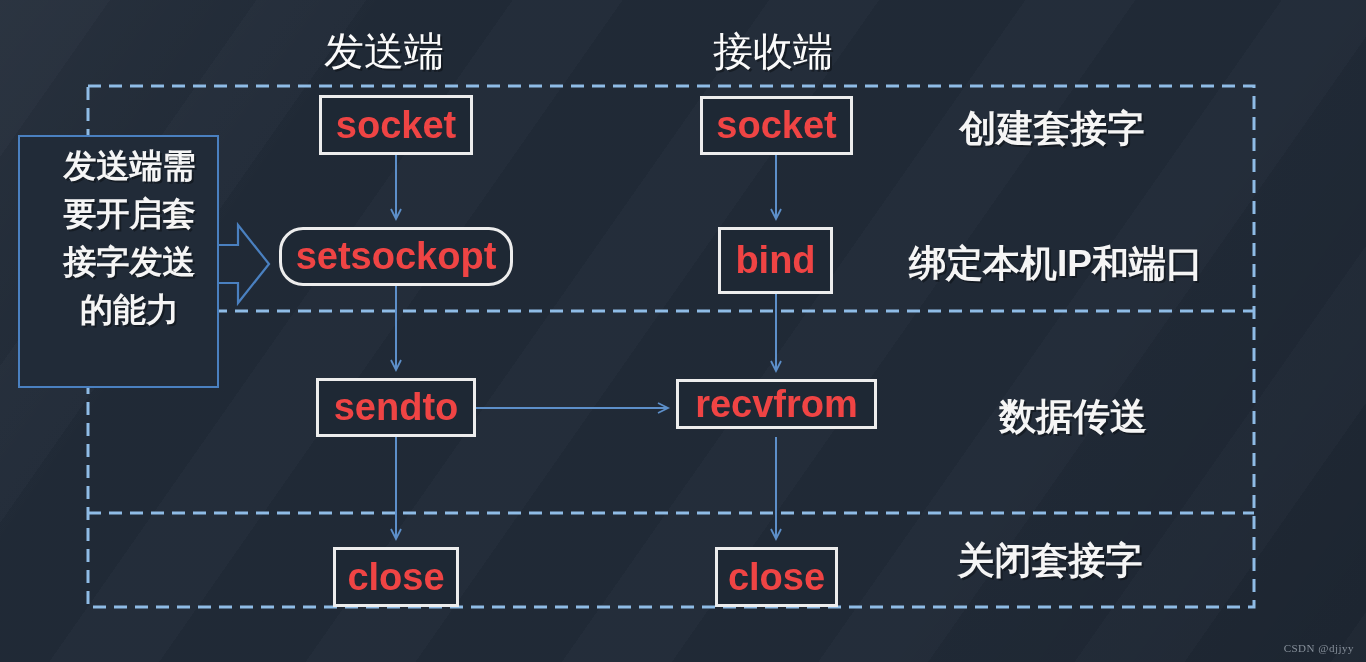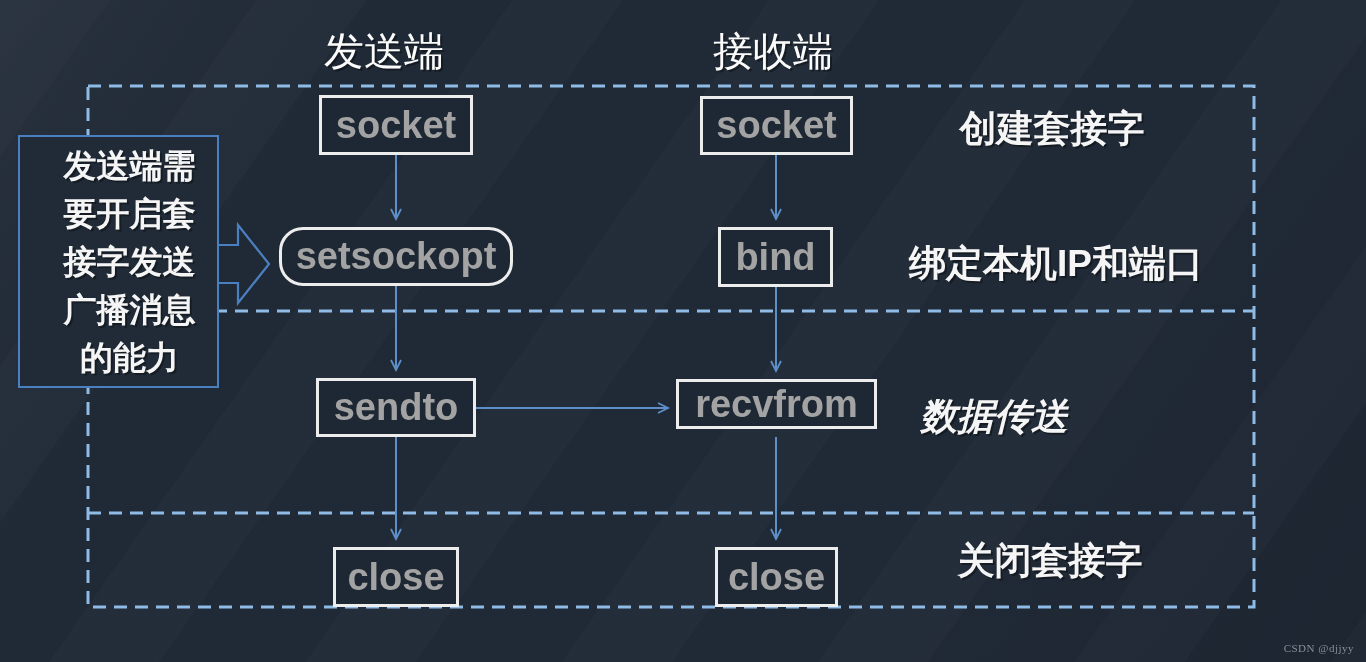--- a/index.html
+++ b/index.html
@@ -16,21 +16,21 @@
   .lines { position:absolute; left:0; top:0; z-index:1; }
   .col-title {
     position:absolute; top:24px; transform:translateX(-50%); z-index:2;
     font-size:40px; font-weight:normal; color:#fbfbfb; white-space:nowrap;
     text-shadow:2px 2px 0 rgba(0,0,0,0.35);
   }
   .fbox {
     position:absolute; z-index:2; box-sizing:border-box;
     border:3px solid #ededed; background:#1e2834;
     display:flex; align-items:center; justify-content:center;
-    font-size:38px; font-weight:bold; color:#a3a3a3;
+    font-size:38px; font-weight:bold; color:#ef4444;
   }
   .stage-label {
     position:absolute; transform:translateX(-50%); z-index:2;
     font-size:37px; font-weight:bold; color:#f5f5f5; white-space:nowrap;
     text-shadow:2px 2px 0 rgba(0,0,0,0.35);
   }
   .note-box {
     position:absolute; left:18px; top:135px; width:201px; height:253px; z-index:2;
     box-sizing:border-box; border:2.5px solid #4a80c0; background:#212b38;
     text-align:center; font-size:33px; font-weight:bold; line-height:48px;
@@ -72,33 +72,32 @@
     <polyline points="219,245 238,245 238,225 269,264 238,303 238,283 219,283" fill="none" stroke="#4a80c0" stroke-width="2.2"></polyline>
   </svg>
 
   <div class="col-title" style="left:384px;">发送端</div>
   <div class="col-title" style="left:773px;">接收端</div>
 
   <div class="note-box">
     <div class="note-line">发送端需</div>
     <div class="note-line">要开启套</div>
     <div class="note-line">接字发送</div>
-    <div class="note-line">广播消息</div>
     <div class="note-line">的能力</div>
   </div>
 
   <div class="fbox" style="left:319px; top:95px;  width:154px; height:60px;">socket</div>
   <div class="fbox" style="left:279px; top:227px; width:234px; height:59px;border-radius:24px;">setsockopt</div>
   <div class="fbox" style="left:316px; top:378px; width:160px; height:59px;">sendto</div>
   <div class="fbox" style="left:333px; top:547px; width:126px; height:60px;">close</div>
 
   <div class="fbox" style="left:700px; top:96px;  width:153px; height:59px;">socket</div>
-  <div class="fbox" style="left:718px; top:227px; width:115px; height:60px;">bind</div>
+  <div class="fbox" style="left:718px; top:227px; width:115px; height:67px;">bind</div>
   <div class="fbox" style="left:676px; top:379px; width:201px; height:50px;">recvfrom</div>
   <div class="fbox" style="left:715px; top:547px; width:123px; height:60px;">close</div>
 
   <div class="stage-label" style="left:1052px; top:104px;">创建套接字</div>
   <div class="stage-label" style="left:1056px; top:239px;">绑定本机IP和端口</div>
-  <div class="stage-label" style="left:994px; top:392px;font-style:italic;">数据传送</div>
+  <div class="stage-label" style="left:1073px; top:392px;">数据传送</div>
   <div class="stage-label" style="left:1050px; top:536px;">关闭套接字</div>
 
   <div class="watermark">CSDN @djjyy</div>
 </div>
 
 </body></html>

